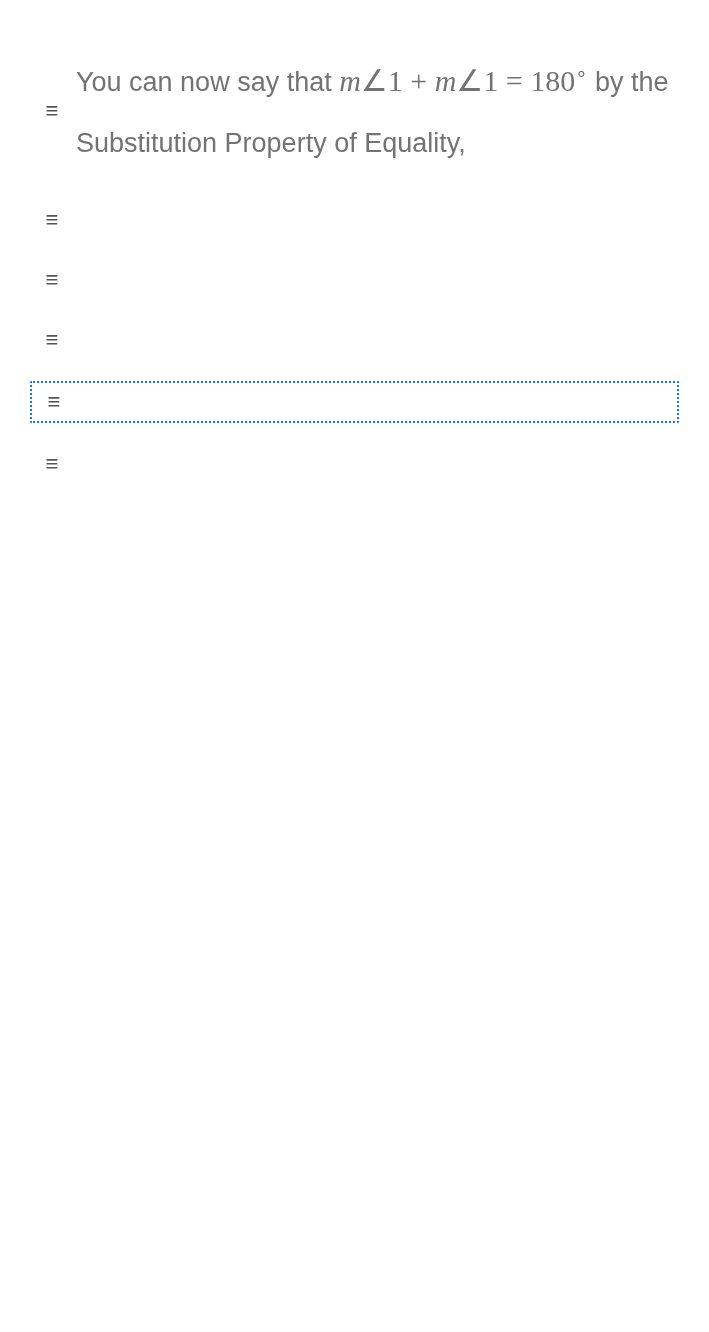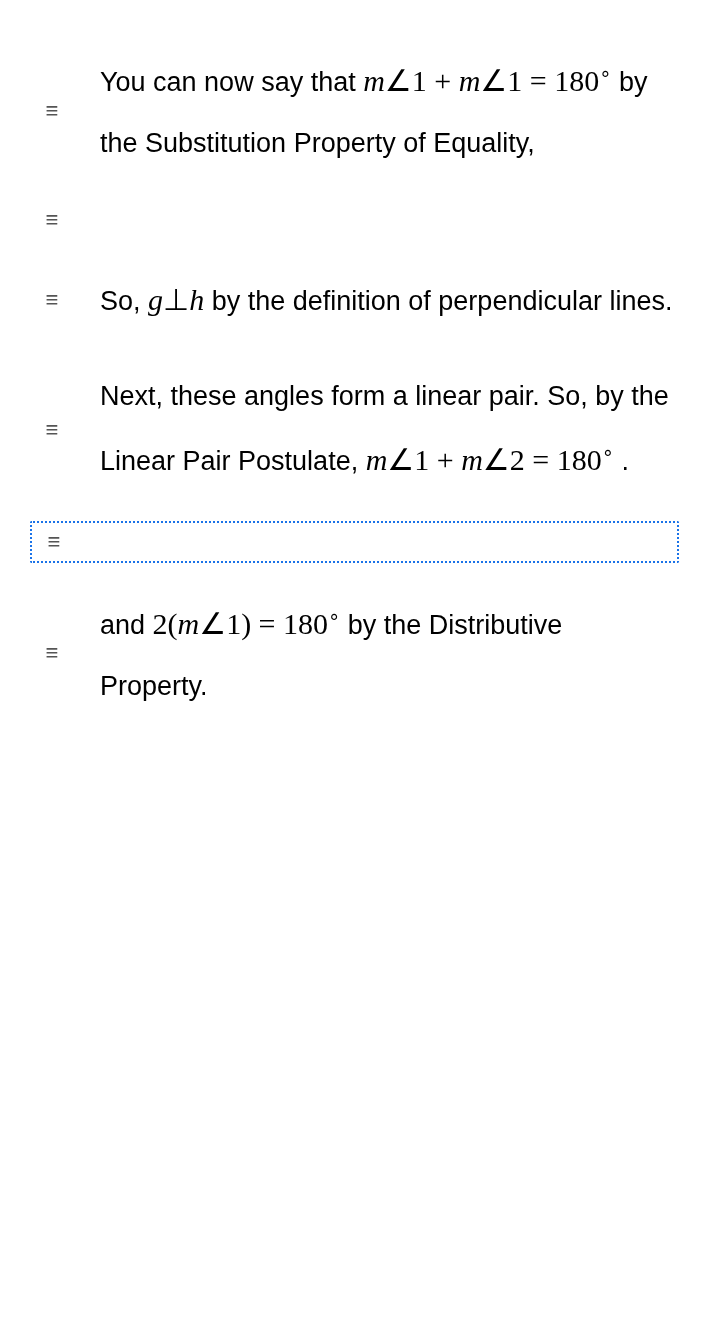--- a/index.html
+++ b/index.html
@@ -33,23 +33,22 @@
     justify-content: center;
     font-size: 22px;
     color: #555;
     user-select: none;
     cursor: grab;
   }
   .content {
     flex: 1 1 auto;
     font-size: 27px;
     line-height: 2.2;
-    color: #000000;
+    color: #737373;
     padding-left: 6px;
-    margin-left: 24px;
   }
   .math {
     font-family: "Times New Roman", Times, serif;
     font-size: 30px;
     white-space: nowrap;
   }
   .mathit {
     font-style: italic;
   }
   .sup {
@@ -70,42 +69,27 @@
       <span> by the Substitution Property of Equality,</span>
     </div>
   </div>
 
   <div class="item">
     <div class="handle">≡</div>
   </div>
 
   <div class="item">
     <div class="handle">≡</div>
-    <div class="content">
-      <span>So, </span>
-      <span class="math"><span class="mathit">g</span>⊥<span class="mathit">h</span></span>
-      <span> by the definition of perpendicular lines.</span>
-    </div>
   </div>
 
   <div class="item">
     <div class="handle">≡</div>
-    <div class="content">
-      <span>Next, these angles form a linear pair. So, by the Linear Pair Postulate, </span>
-      <span class="math"><span class="mathit">m</span>∠1 + <span class="mathit">m</span>∠2 = 180<span class="sup">∘</span></span>
-      <span> .</span>
-    </div>
   </div>
 
   <div class="item selected">
     <div class="handle">≡</div>
   </div>
 
   <div class="item">
     <div class="handle">≡</div>
-    <div class="content">
-      <span>and </span>
-      <span class="math">2(<span class="mathit">m</span>∠1) = 180<span class="sup">∘</span></span>
-      <span> by the Distributive Property.</span>
-    </div>
   </div>
 
 </div>
 
 </body></html>

